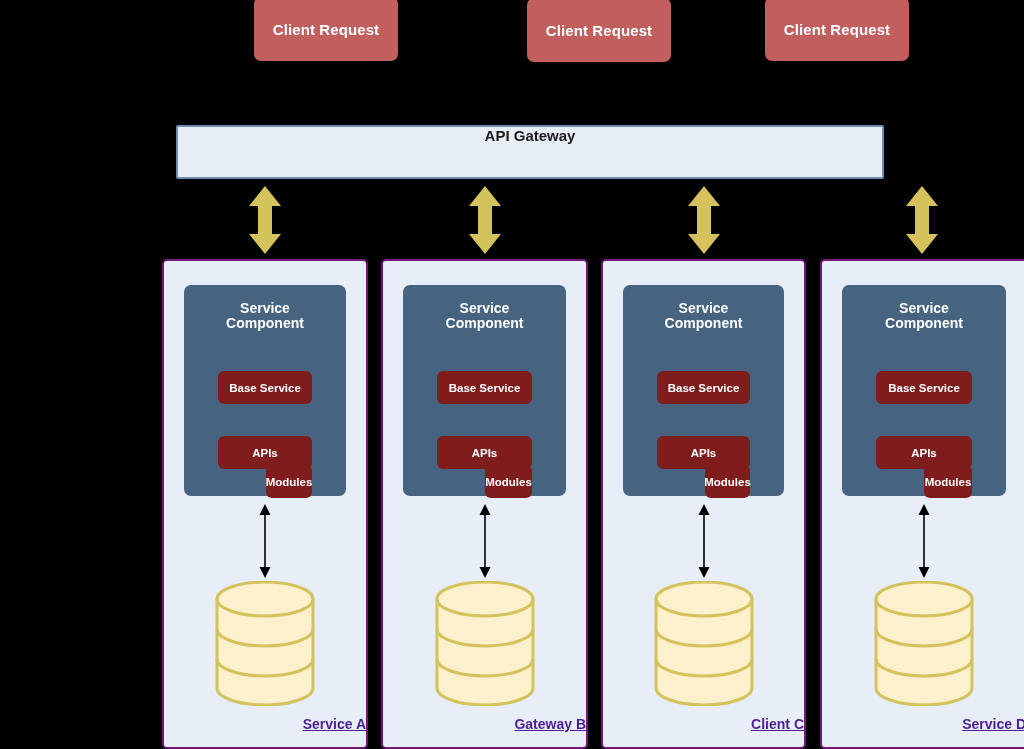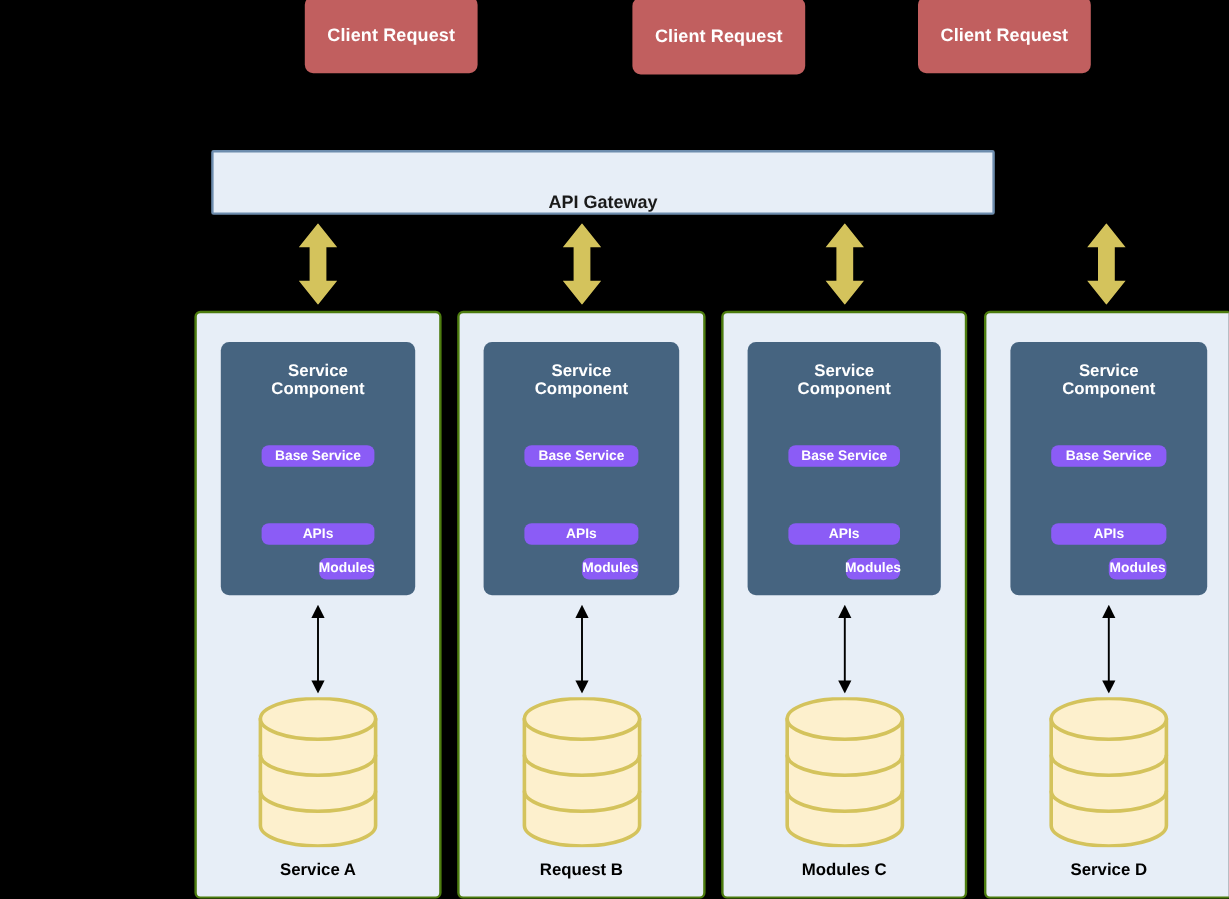--- a/index.html
+++ b/index.html
@@ -41,28 +41,28 @@
   }
   .cb1 { left: 254px; top: -3px; }
   .cb2 { left: 527px; top: -2px; }
   .cb3 { left: 765px; top: -3px; }
 
   
   #api-gateway {
     position: absolute;
     left: 176px;
     top: 125px;
-    width: 653px;
+    width: 708px;
     height: 54px;
     box-sizing: border-box;
     background: #e7eef7;
     border: 2px solid #6d8cad;
     border-radius: 2px;
     display: flex;
-    align-items: flex-end;
+    align-items: flex-start;
     justify-content: center;
     color: #1a1a1a;
     font-size: 15px;
     font-weight: bold;
   }
 
   
   .gold-arrow {
     position: absolute;
     top: 186px;
@@ -74,21 +74,21 @@
   .ga3 { left: 687px; }
   .ga4 { left: 905px; }
 
   
   .service-panel {
     position: absolute;
     top: 259px;
     height: 490px;
     box-sizing: border-box;
     background: #e7eef7;
-    border: 2px solid #4d7c0f;
+    border: 2px solid #701a75;
     border-radius: 5px;
   }
   .sp1 { left: 162px; width: 206px; }
   .sp2 { left: 381px; width: 207px; }
   .sp3 { left: 601px; width: 205px; }
   .sp4 { left: 820px; width: 208px; }
 
   .component-box {
     position: absolute;
     left: 20px;
@@ -106,22 +106,22 @@
     color: #ffffff;
     font-size: 14px;
     font-weight: bold;
     line-height: 15px;
     white-space: pre-line;
   }
   .inner-chip {
     position: absolute;
     left: 34px;
     right: 34px;
-    height: 18px;
-    background: #8b5cf6;
+    height: 33px;
+    background: #7f1d1d;
     border-radius: 6px;
     display: flex;
     align-items: center;
     justify-content: center;
     color: #ffffff;
     font-size: 11.5px;
     font-weight: bold;
   }
   .chip-0 { top: 86px; }
   .chip-1 { top: 151px; }
@@ -145,24 +145,25 @@
     top: 320px;
     width: 102px;
     height: 125px;
   }
 
   
   .service-label {
     position: absolute;
     left: 0; right: 0;
     top: 455px;
-    text-align: center;
-    color: #000000;
+    text-align: right;
+    color: #4c1d95;
     font-size: 14px;
     font-weight: bold;
+    text-decoration: underline;
   }
 </style>
 </head>
 <body>
 
 <div id="canvas">
 
   <div class="client-box cb1">
     <span>Client Request</span>
   </div>
@@ -236,21 +237,21 @@
       <line x1="7" y1="8" x2="7" y2="66" stroke="#000000" stroke-width="1.6"></line>
       <polygon points="7,0 12.5,11 1.5,11" fill="#000000"></polygon>
       <polygon points="7,74 12.5,63 1.5,63" fill="#000000"></polygon>
     </svg>
     <svg class="db-cyl" viewBox="0 0 102 125">
       <path d="M3,18 L3,107 A48,17 0 0 0 99,107 L99,18 Z" fill="#fdf0cd" stroke="#d4c35c" stroke-width="3" stroke-linejoin="round"></path>
       <ellipse cx="51" cy="18" rx="48" ry="17" fill="#fdf0cd" stroke="#d4c35c" stroke-width="3"></ellipse>
       <path d="M3,48 A48,17 0 0 0 99,48" fill="none" stroke="#d4c35c" stroke-width="3"></path>
       <path d="M3,78 A48,17 0 0 0 99,78" fill="none" stroke="#d4c35c" stroke-width="3"></path>
     </svg>
-    <div class="service-label">Request B</div>
+    <div class="service-label">Gateway B</div>
   </div>
 
   <div class="service-panel sp3">
     <div class="component-box">
       <div class="component-title">Service
 Component</div>
       <div class="inner-chip chip-0">
         <span>Base Service</span>
       </div>
       <div class="inner-chip chip-1">
@@ -264,21 +265,21 @@
       <line x1="7" y1="8" x2="7" y2="66" stroke="#000000" stroke-width="1.6"></line>
       <polygon points="7,0 12.5,11 1.5,11" fill="#000000"></polygon>
       <polygon points="7,74 12.5,63 1.5,63" fill="#000000"></polygon>
     </svg>
     <svg class="db-cyl" viewBox="0 0 102 125">
       <path d="M3,18 L3,107 A48,17 0 0 0 99,107 L99,18 Z" fill="#fdf0cd" stroke="#d4c35c" stroke-width="3" stroke-linejoin="round"></path>
       <ellipse cx="51" cy="18" rx="48" ry="17" fill="#fdf0cd" stroke="#d4c35c" stroke-width="3"></ellipse>
       <path d="M3,48 A48,17 0 0 0 99,48" fill="none" stroke="#d4c35c" stroke-width="3"></path>
       <path d="M3,78 A48,17 0 0 0 99,78" fill="none" stroke="#d4c35c" stroke-width="3"></path>
     </svg>
-    <div class="service-label">Modules C</div>
+    <div class="service-label">Client C</div>
   </div>
 
   <div class="service-panel sp4">
     <div class="component-box">
       <div class="component-title">Service
 Component</div>
       <div class="inner-chip chip-0">
         <span>Base Service</span>
       </div>
       <div class="inner-chip chip-1">

